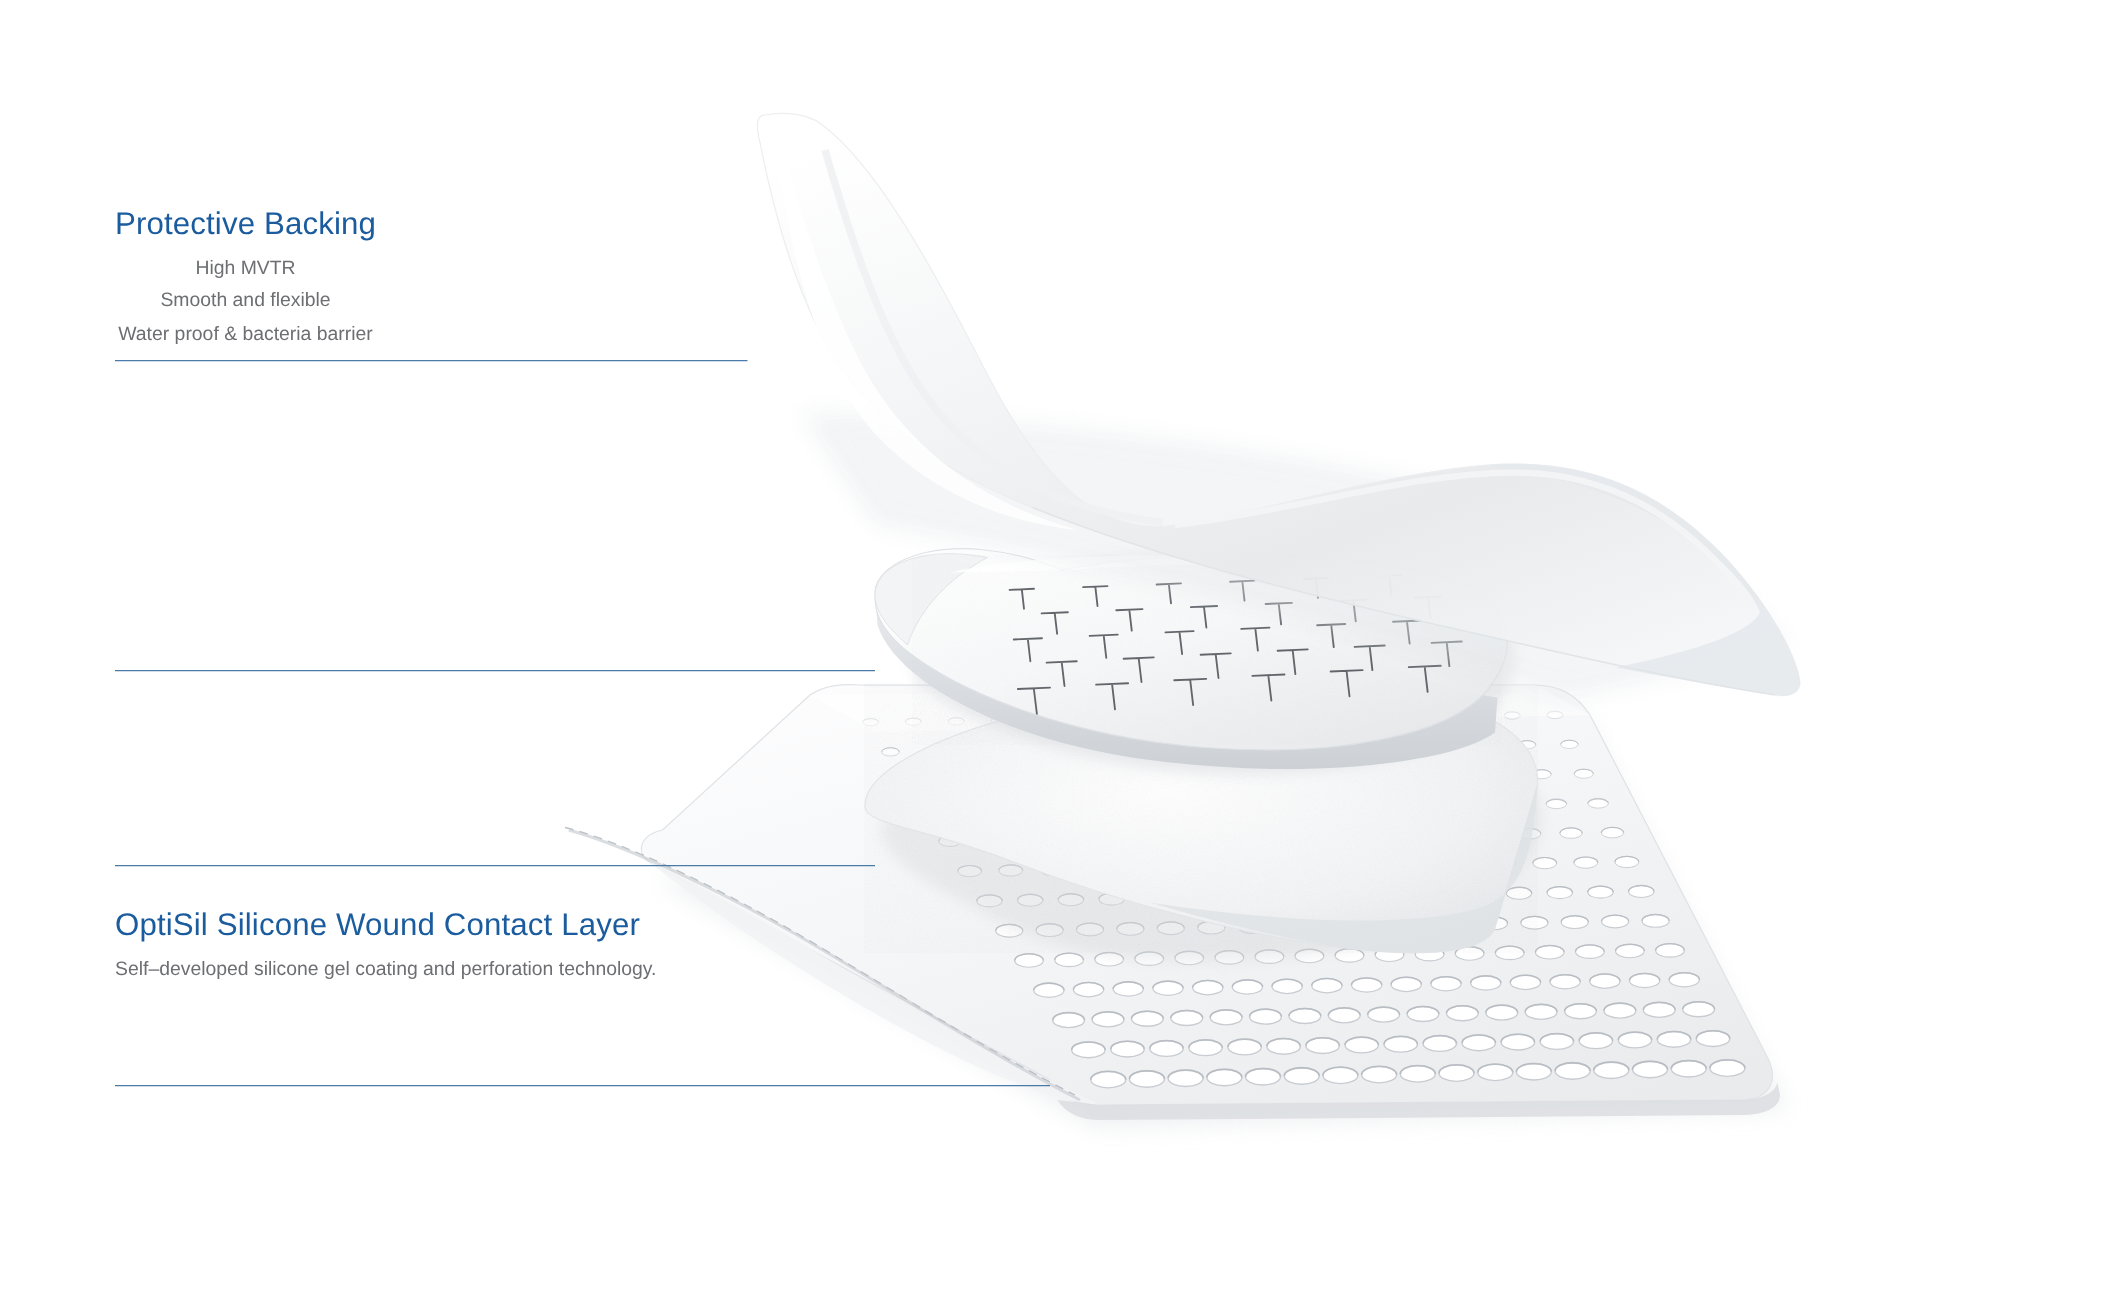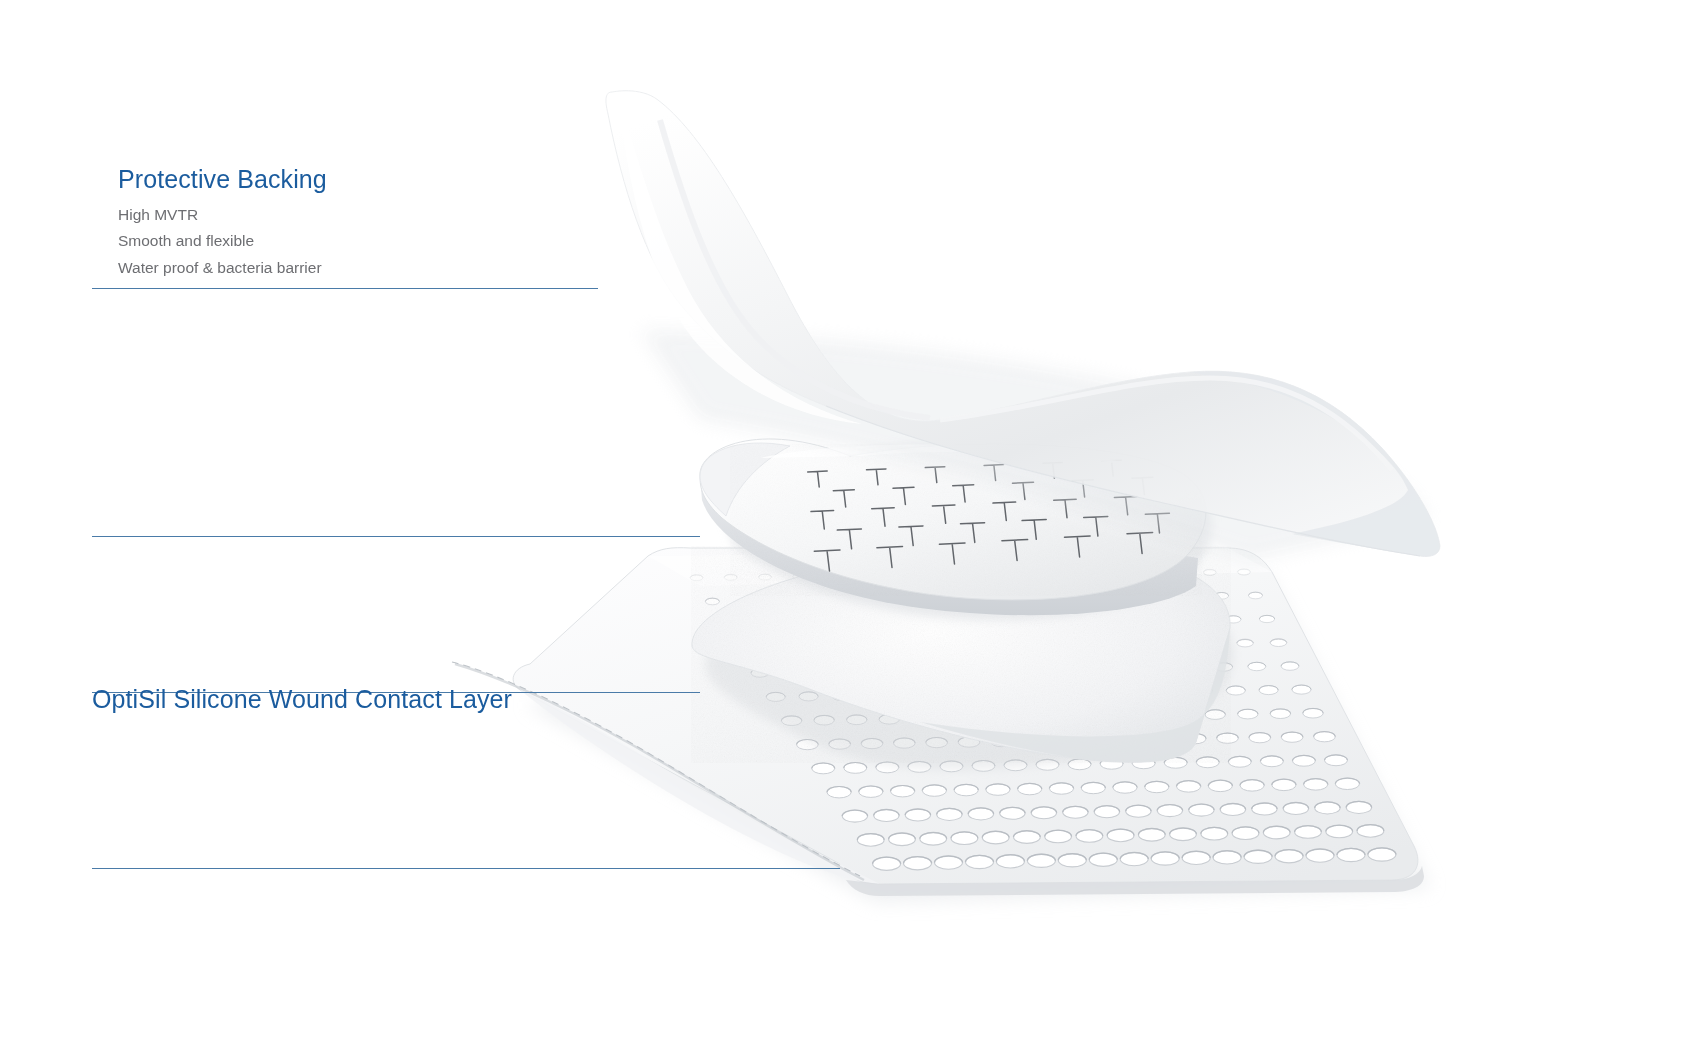--- a/index.html
+++ b/index.html
@@ -26,32 +26,33 @@
     line-height:1.1;
     white-space:nowrap;
   }
   .callout .lines{margin-top:8px;}
   .callout .line{
     color:#6d6e72;
     font-size:15.5px;
     font-weight:400;
     line-height:26.5px;
     white-space:nowrap;
+    text-align:center;
   }
   .rule{
     position:absolute;
     height:1px;
     background:#4a7ba8;
     left:0;
   }
 
-  #c1{left:92px;top:166px;margin-left:26px;}
+  #c1{left:92px;top:166px;}
   #c2{left:92px;top:376px;}
   #c3{left:92px;top:561px;}
-  #c4{left:92px;top:686px;}
+  #c4{left:92px;top:727px;}
 
   #r1{top:288px;left:92px;width:506px;}
   #r2{top:536px;left:92px;width:608px;}
   #r3{top:692px;left:92px;width:608px;}
   #r4{top:868px;left:92px;width:748px;}
 </style>
 </head>
 <body>
 
 <div id="stage">
@@ -715,17 +716,18 @@
   </div>
   <div class="rule" id="r1"></div>
 
   <div class="rule" id="r2"></div>
 
   <div class="rule" id="r3"></div>
 
   <div class="callout" id="c4">
     <div class="title">OptiSil Silicone Wound Contact Layer</div>
     <div class="lines">
+      <div class="line">Self–developed silicone gel coating and perforation technology.</div>
     </div>
   </div>
   <div class="rule" id="r4"></div>
 
 </div>
 
 </body></html>

